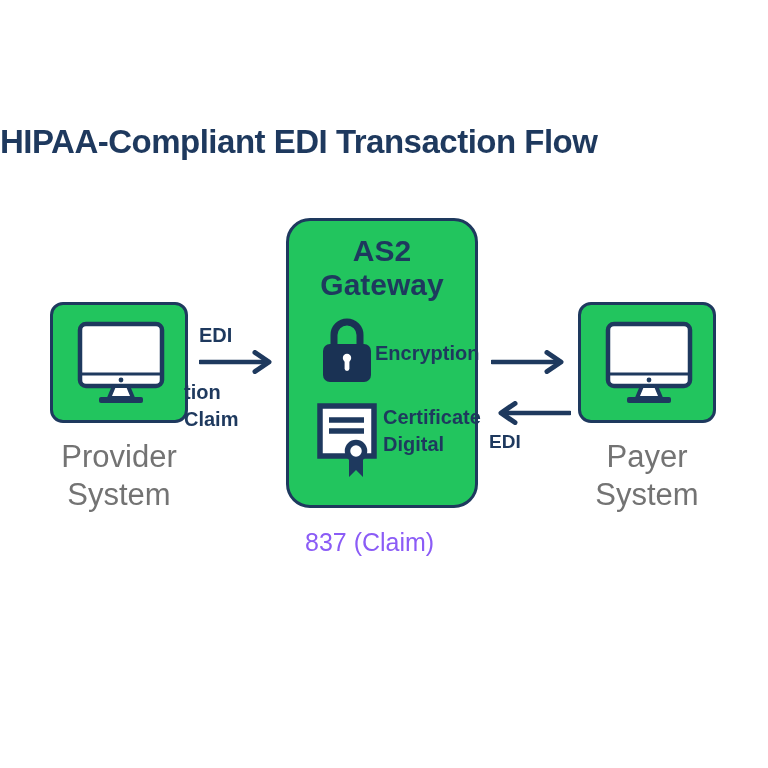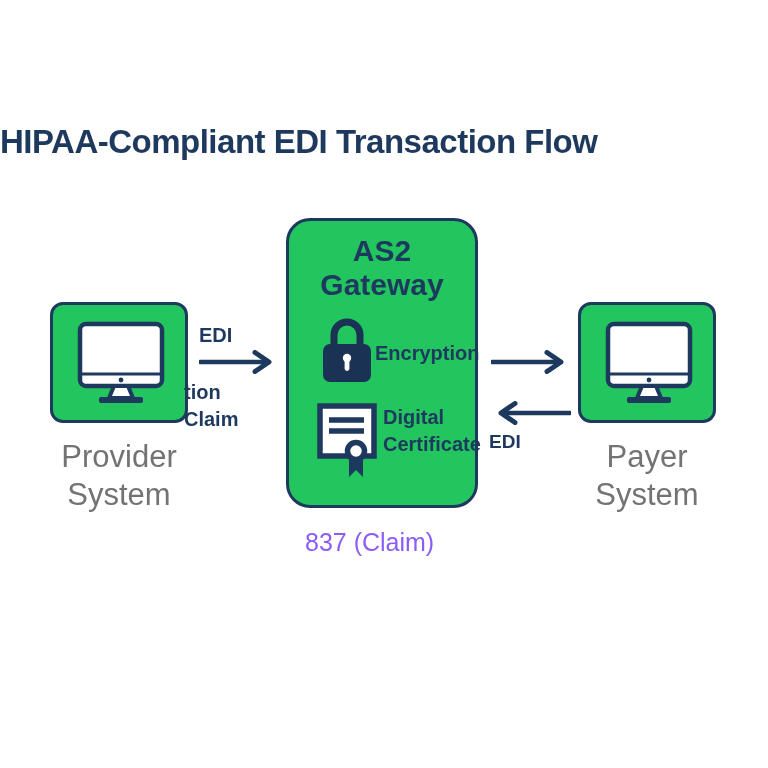--- a/index.html
+++ b/index.html
@@ -114,22 +114,22 @@
     <div class="cert-wrap">
       <svg width="62" height="76" viewBox="0 0 62 76">
         <rect x="3" y="3" width="54" height="50" fill="#ffffff" stroke="#1e395e" stroke-width="5.5"></rect>
         <line x1="12" y1="17" x2="47" y2="17" stroke="#1e395e" stroke-width="5.5"></line>
         <line x1="12" y1="28" x2="47" y2="28" stroke="#1e395e" stroke-width="5.5"></line>
         <circle cx="39" cy="48" r="8.5" fill="#ffffff" stroke="#1e395e" stroke-width="5.5"></circle>
         <path d="M32 56 H46 V74 L39 67 L32 74 Z" fill="#1e395e"></path>
       </svg>
     </div>
     <div class="cert-label">
+      <span>Certificate</span>
       <span>Digital</span>
-      <span>Certificate</span>
     </div>
   </div>
 
   <div class="node-box payer-box">
     <div class="monitor-wrap">
       <svg width="90" height="86" viewBox="0 0 90 86">
         <rect x="4" y="4" width="82" height="62" rx="6" fill="#ffffff" stroke="#1e395e" stroke-width="4.5"></rect>
         <line x1="4" y1="54" x2="86" y2="54" stroke="#1e395e" stroke-width="3"></line>
         <circle cx="45" cy="60" r="2.4" fill="#1e395e"></circle>
         <path d="M38 66 L52 66 L57 78 L33 78 Z" fill="#ffffff" stroke="#1e395e" stroke-width="4" stroke-linejoin="round"></path>

